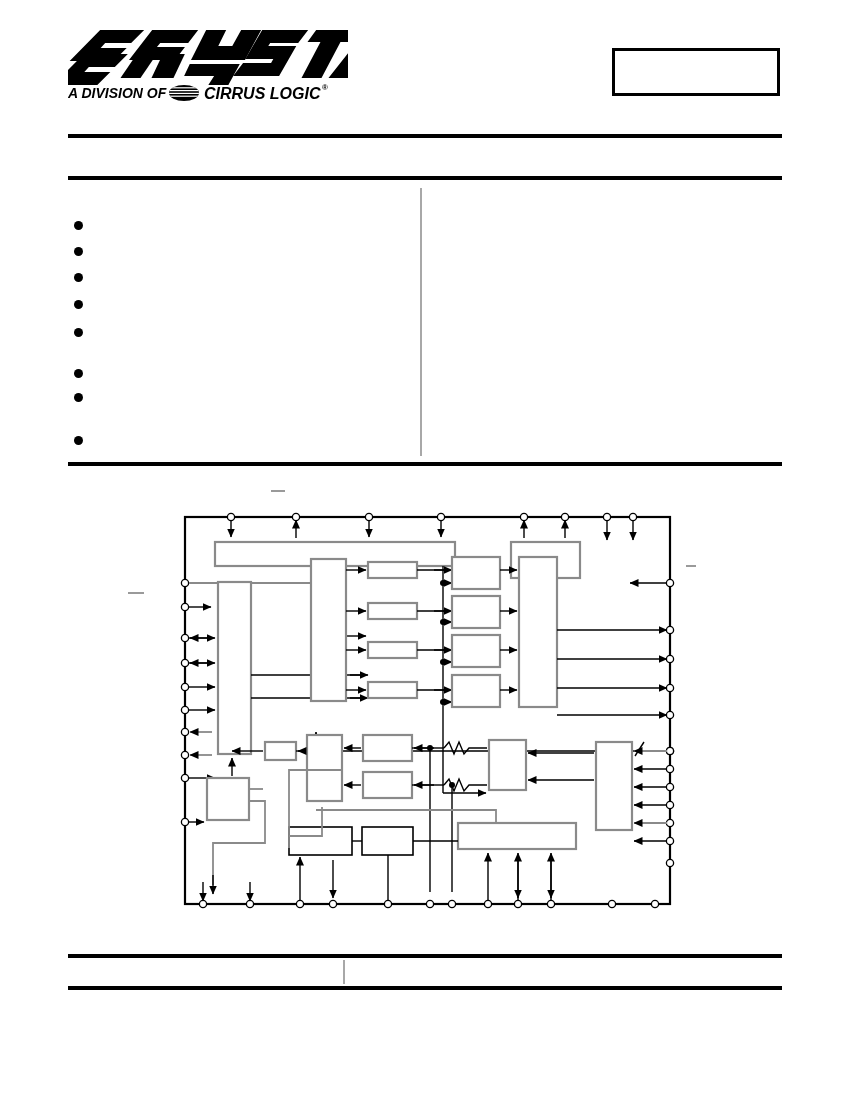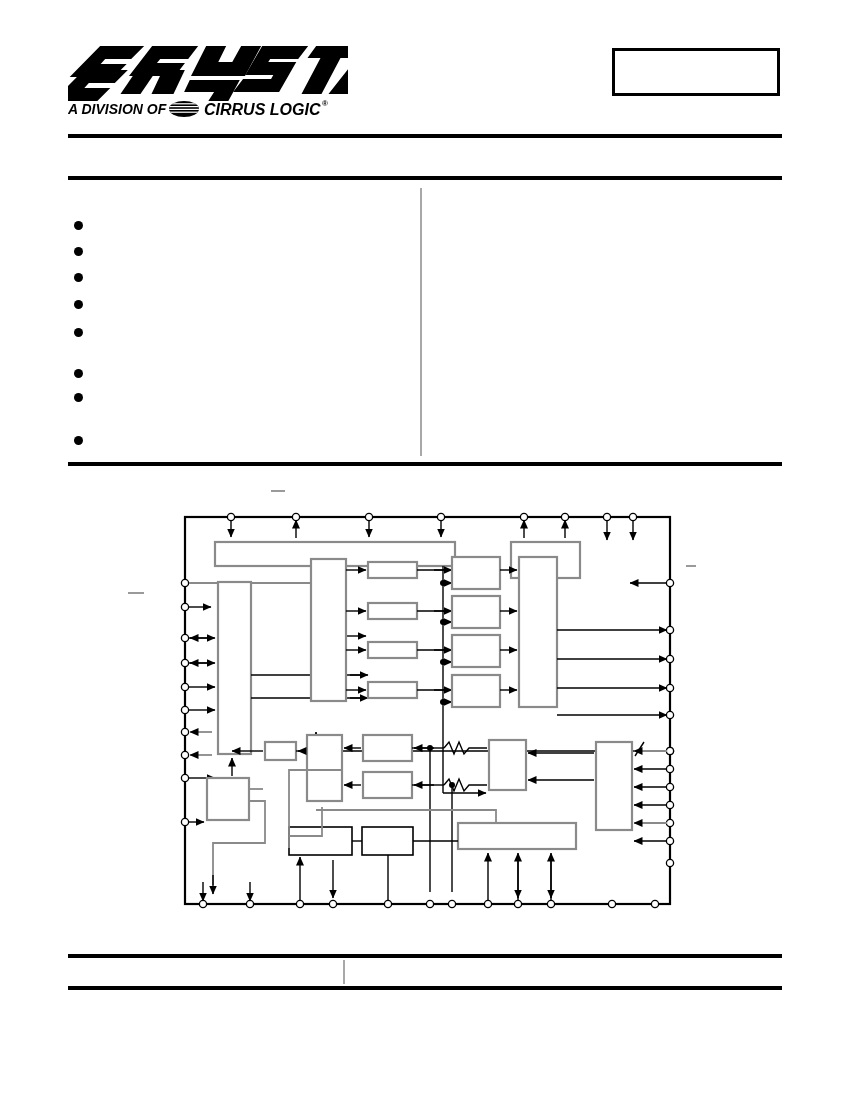--- a/index.html
+++ b/index.html
@@ -3,21 +3,21 @@
 <meta charset="utf-8">
 <style>
   html,body{margin:0;padding:0;background:#ffffff;}
   body{
     width:850px;height:1100px;position:relative;overflow:hidden;
     font-family:"Liberation Sans", sans-serif;color:#000;
   }
   .page{position:absolute;left:0;top:0;width:850px;height:1100px;}
 
   
-  .logo-wrap{position:absolute;left:68px;top:40px;width:280px;height:82px;}
+  .logo-wrap{position:absolute;left:68px;top:24px;width:280px;height:82px;}
   .logo-svg{display:block;}
 
   .partbox{
     position:absolute;left:612px;top:48px;width:162px;height:42px;
     border:3px solid #000;background:#fff;
   }
   .partbox-text{
     display:block;width:100%;text-align:center;line-height:36px;
     font-size:15px;font-weight:bold;letter-spacing:.5px;
   }

